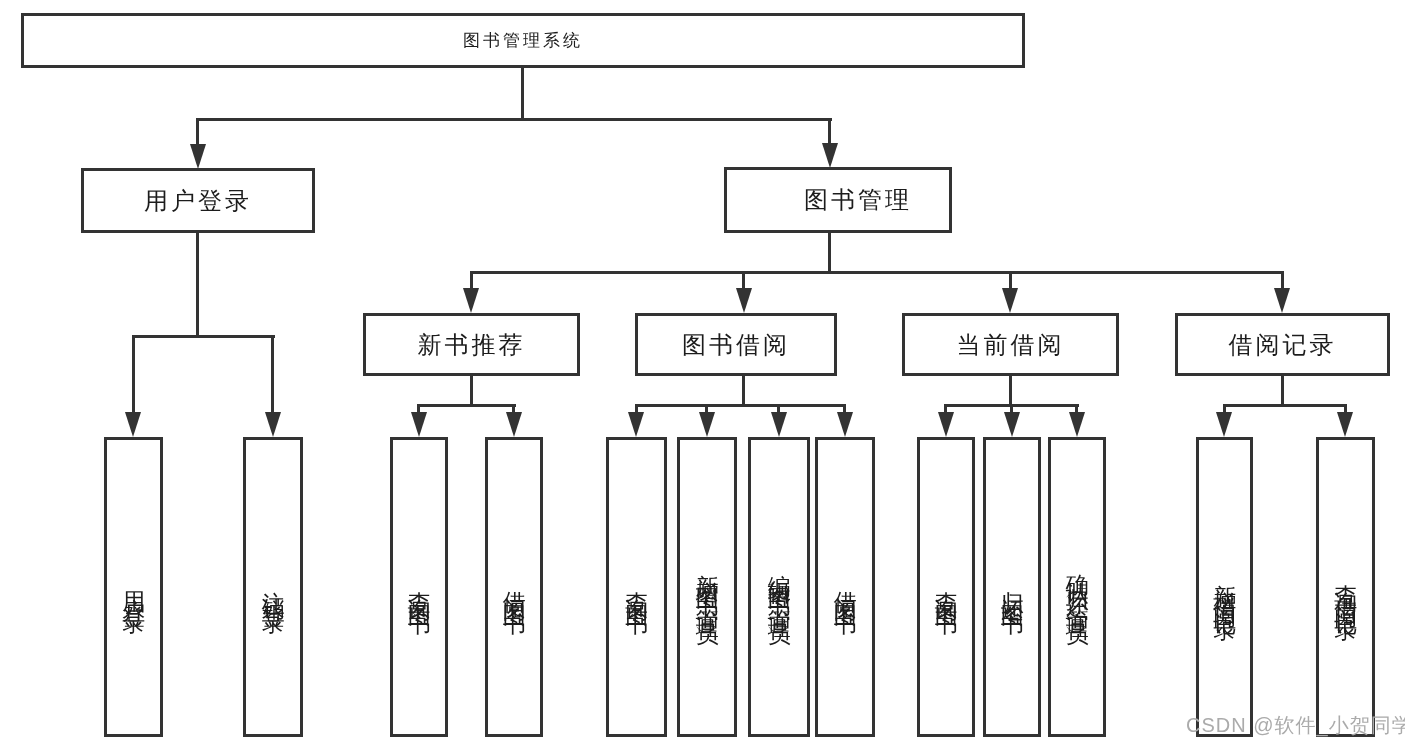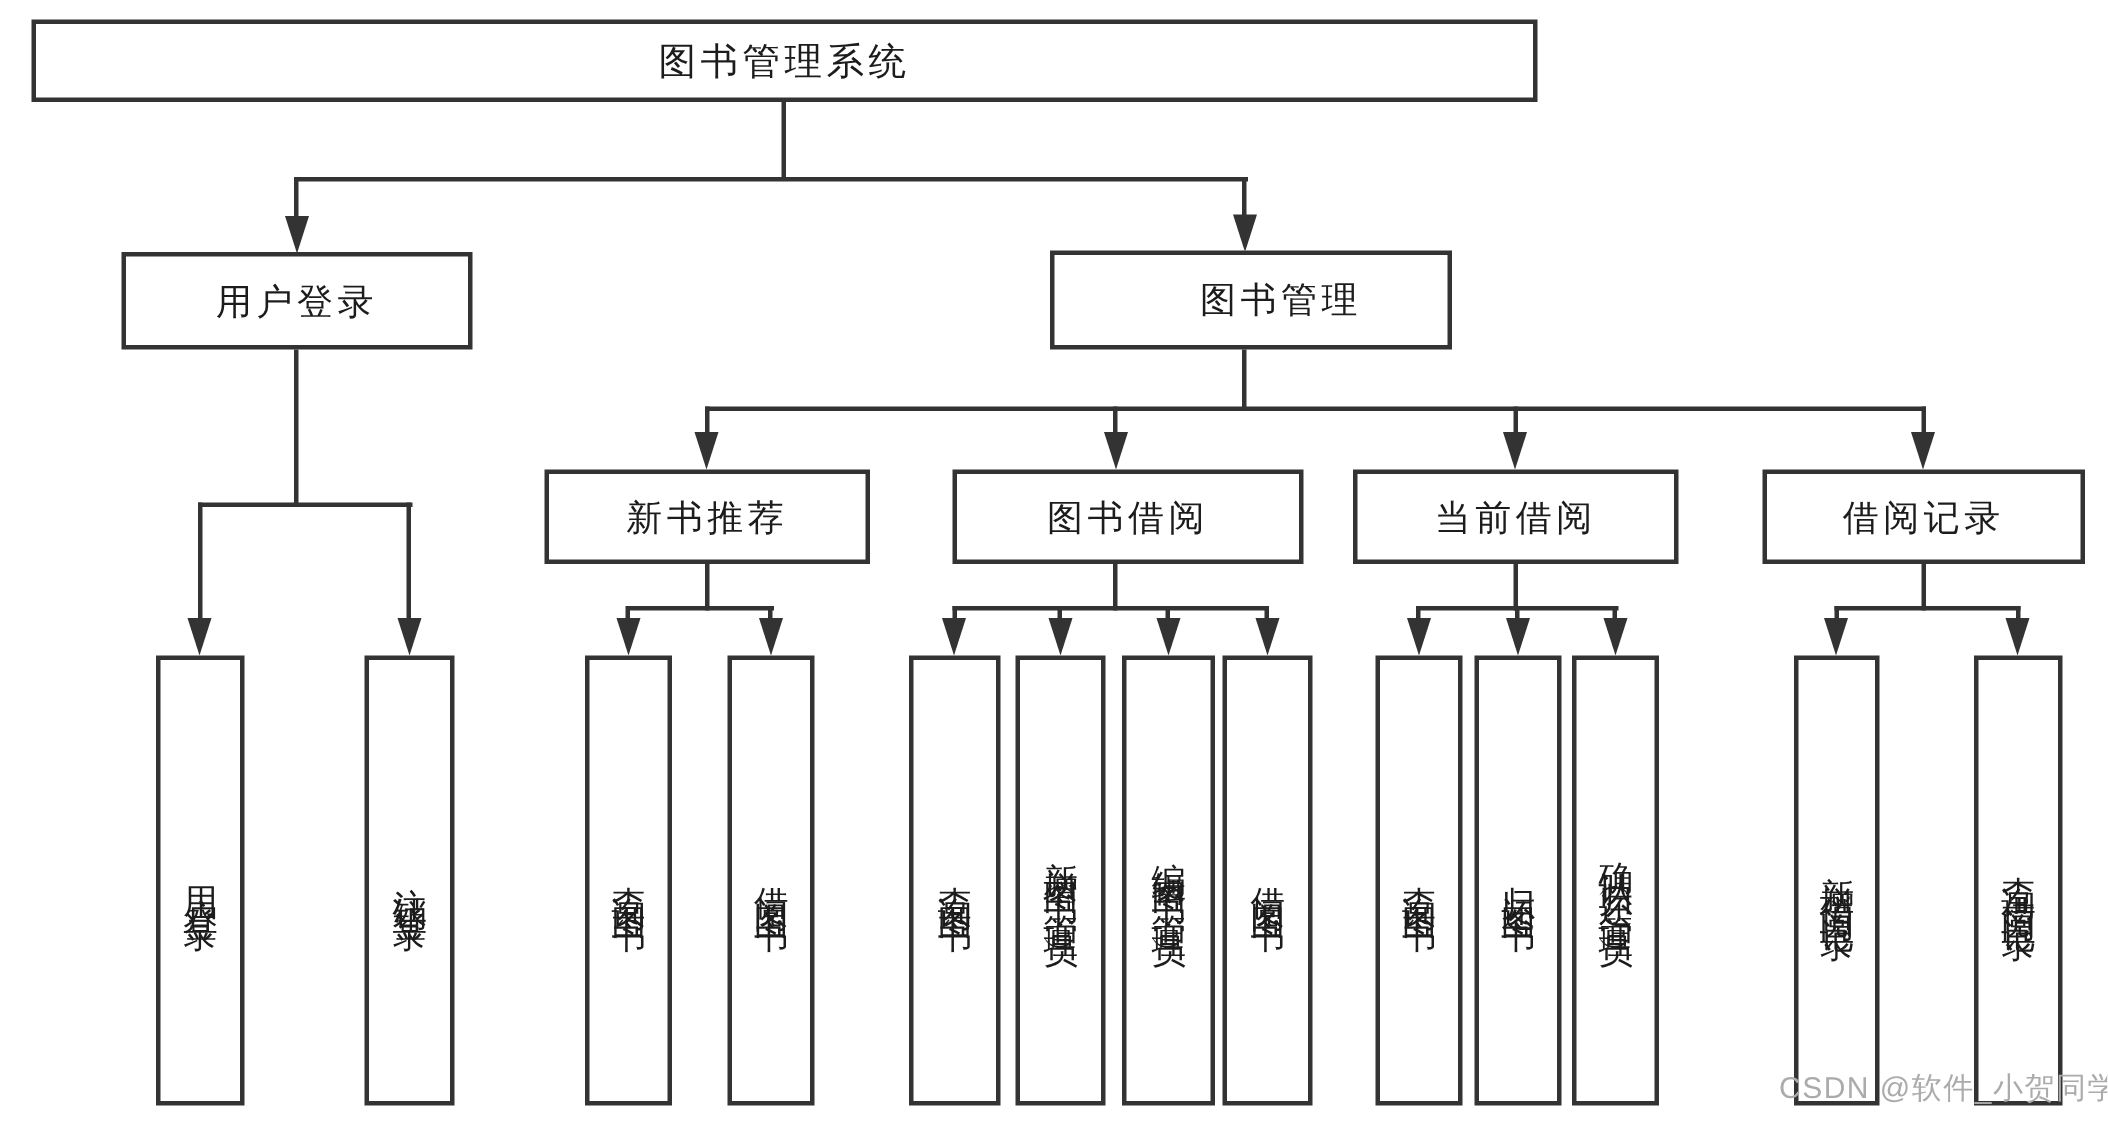--- a/index.html
+++ b/index.html
@@ -9,21 +9,21 @@
     --bg:#ffffff;
   }
   html,body{margin:0;padding:0;background:var(--bg);}
   body{font-family:"Liberation Sans", sans-serif;}
   .canvas{position:relative;width:1405px;height:747px;background:var(--bg);overflow:hidden;}
   .box{
     position:absolute;box-sizing:border-box;border:3px solid var(--line);background:#fff;
     display:flex;align-items:center;justify-content:center;color:var(--text);
   }
   .box.h{font-size:24px;letter-spacing:3px;font-weight:500;}
-  .box.root{font-size:25px;}
+  .box.root{font-size:17px;}
   .leaf{font-size:23px;}
   .vtext{
     writing-mode:vertical-rl;text-orientation:mixed;
     letter-spacing:7px;line-height:1.1;color:var(--text);
   }
   .vline,.hline{position:absolute;background:var(--line);}
   .vline{width:3px;}
   .hline{height:3px;}
   .arrow{
     position:absolute;width:0;height:0;
@@ -47,21 +47,21 @@
   <div class="vline" style="left:521px;top:68px;height:52px;"></div>
   <div class="hline" style="left:197px;top:118px;width:635px;"></div>
   <div class="vline" style="left:196px;top:118px;height:28px;"></div>
   <div class="arrow" style="left:190px;top:144px;"></div>
   <div class="vline" style="left:828px;top:118px;height:27px;"></div>
   <div class="arrow" style="left:822px;top:143px;"></div>
 
   <div class="box h" style="left:81px;top:168px;width:234px;height:65px;">
     <span>用户登录</span>
   </div>
-  <div class="box h" style="left:700px;top:167px;width:268px;height:66px;padding-left:40px;">
+  <div class="box h" style="left:724px;top:167px;width:228px;height:66px;padding-left:40px;">
     <span>图书管理</span>
   </div>
 
   <div class="vline" style="left:196px;top:233px;height:104px;"></div>
   <div class="hline" style="left:132px;top:335px;width:143px;"></div>
   <div class="vline" style="left:132px;top:335px;height:80px;"></div>
   <div class="arrow" style="left:125px;top:412px;"></div>
   <div class="vline" style="left:271px;top:335px;height:80px;"></div>
   <div class="arrow" style="left:265px;top:412px;"></div>
 
@@ -72,21 +72,21 @@
   <div class="vline" style="left:742px;top:271px;height:20px;"></div>
   <div class="arrow" style="left:736px;top:288px;"></div>
   <div class="vline" style="left:1009px;top:271px;height:20px;"></div>
   <div class="arrow" style="left:1002px;top:288px;"></div>
   <div class="vline" style="left:1281px;top:271px;height:20px;"></div>
   <div class="arrow" style="left:1274px;top:288px;"></div>
 
   <div class="box h" style="left:363px;top:313px;width:217px;height:63px;">
     <span>新书推荐</span>
   </div>
-  <div class="box h" style="left:635px;top:313px;width:234px;height:63px;">
+  <div class="box h" style="left:635px;top:313px;width:202px;height:63px;">
     <span>图书借阅</span>
   </div>
   <div class="box h" style="left:1175px;top:313px;width:215px;height:63px;">
     <span>借阅记录</span>
   </div>
   <div class="box h" style="left:902px;top:313px;width:217px;height:63px;">
     <span>当前借阅</span>
   </div>
 
   <div class="vline" style="left:470px;top:376px;height:31px;"></div>

